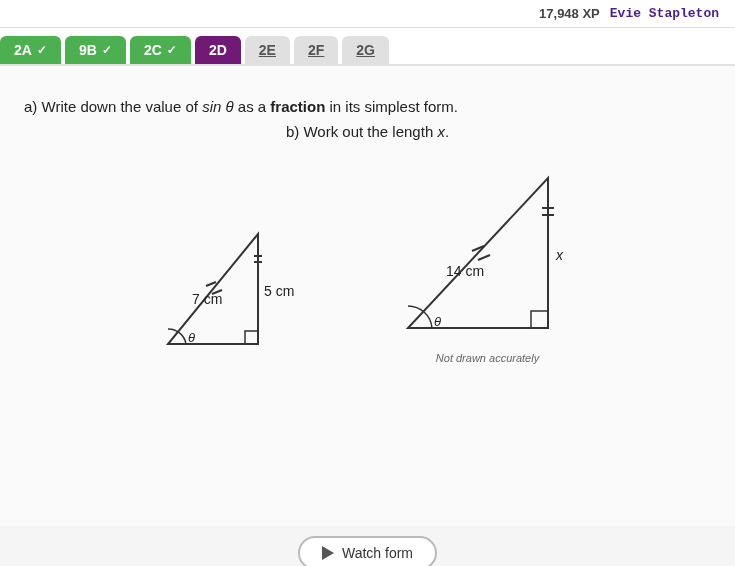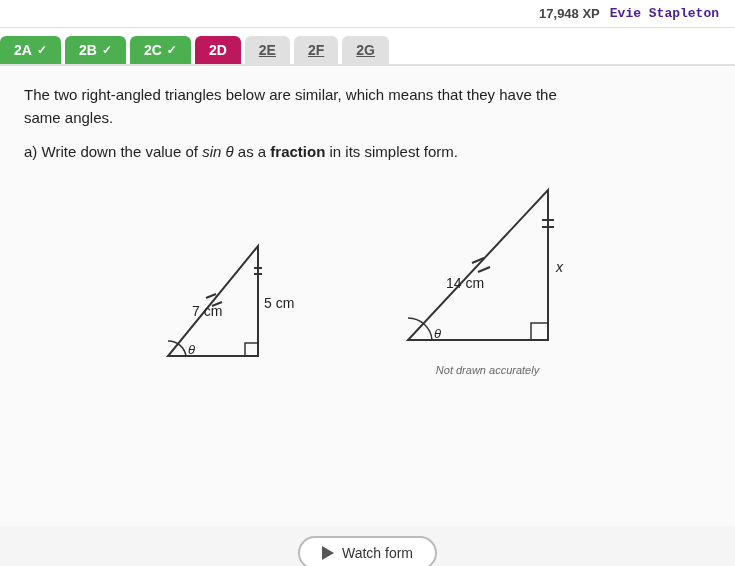--- a/index.html
+++ b/index.html
@@ -51,21 +51,21 @@
       cursor: pointer;
       display: flex;
       align-items: center;
       gap: 5px;
     }
     .tab.completed {
       background: #4caf50;
       color: #fff;
     }
     .tab.active {
-      background: #be185d;
+      background: #701a75;
       color: #fff;
     }
     .tab.inactive {
       background: #e0e0e0;
       color: #555;
       text-decoration: underline;
     }
     .tab.summary {
       background: #e0e0e0;
       color: #555;
@@ -170,21 +170,21 @@
   <span class="xp-info">17,948 XP</span>
   <span class="user-name">Evie Stapleton</span>
 </div>
 
 <div class="tabs-area">
   <div class="tab completed">
     <span>2A</span>
     <span class="checkmark">✓</span>
   </div>
   <div class="tab completed">
-    <span>2B</span>
+    <span>9B</span>
     <span class="checkmark">✓</span>
   </div>
   <div class="tab completed">
     <span>2C</span>
     <span class="checkmark">✓</span>
   </div>
   <div class="tab active">
     <span>2D</span>
   </div>
   <div class="tab inactive">
@@ -193,28 +193,28 @@
   <div class="tab inactive">
     <span>2F</span>
   </div>
   <div class="tab inactive">
     <span>2G</span>
   </div>
 </div>
 
 <div class="main-content">
 
-  <p class="page-title">
-    The two right-angled triangles below are similar, which means that they have the<br>same angles.
-  </p>
 
   <p class="question-a">
     a) Write down the value of <span class="math-sin">sin</span> <span class="theta">θ</span> as a <span class="bold">fraction</span> in its simplest form.
   </p>
 
+  <p class="question-b">
+    b) Work out the length <span style="font-style:italic;">x</span>.
+  </p>
 
   <div class="triangles-container">
 
     <div class="triangle-wrapper">
       <svg class="triangle-svg" width="160" height="150" viewBox="0 0 160 150">
 
         <polygon points="20,130 110,130 110,20" fill="none" stroke="#333" stroke-width="2"></polygon>
 
         <rect x="97" y="117" width="13" height="13" fill="none" stroke="#333" stroke-width="1.5"></rect>
 

